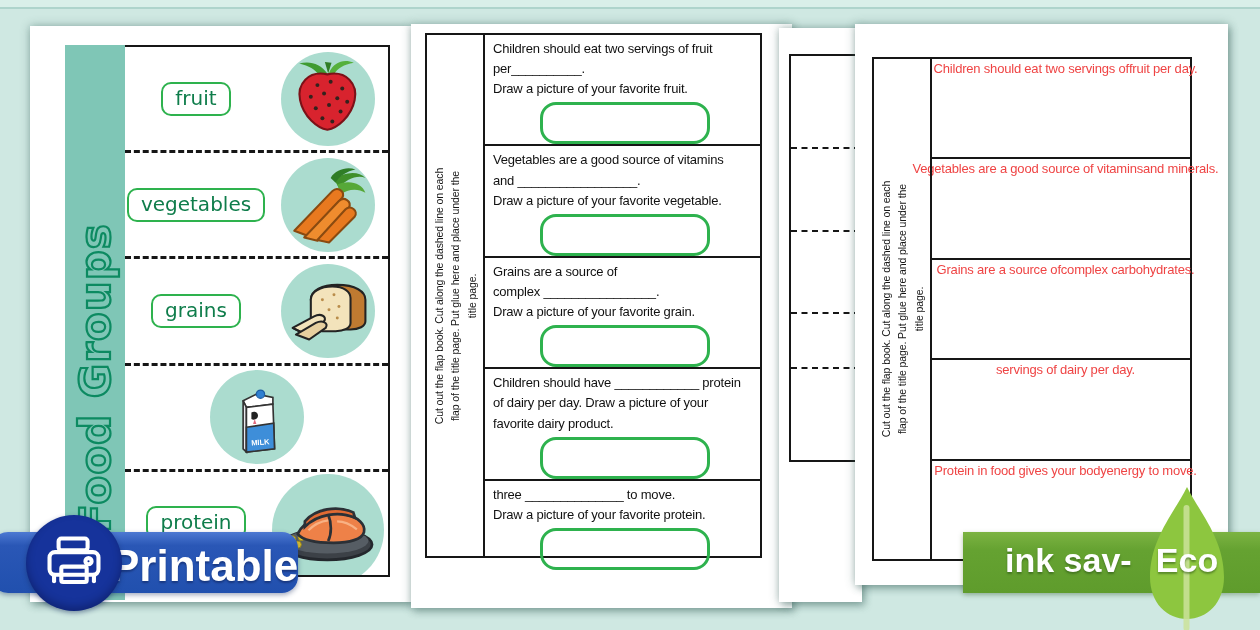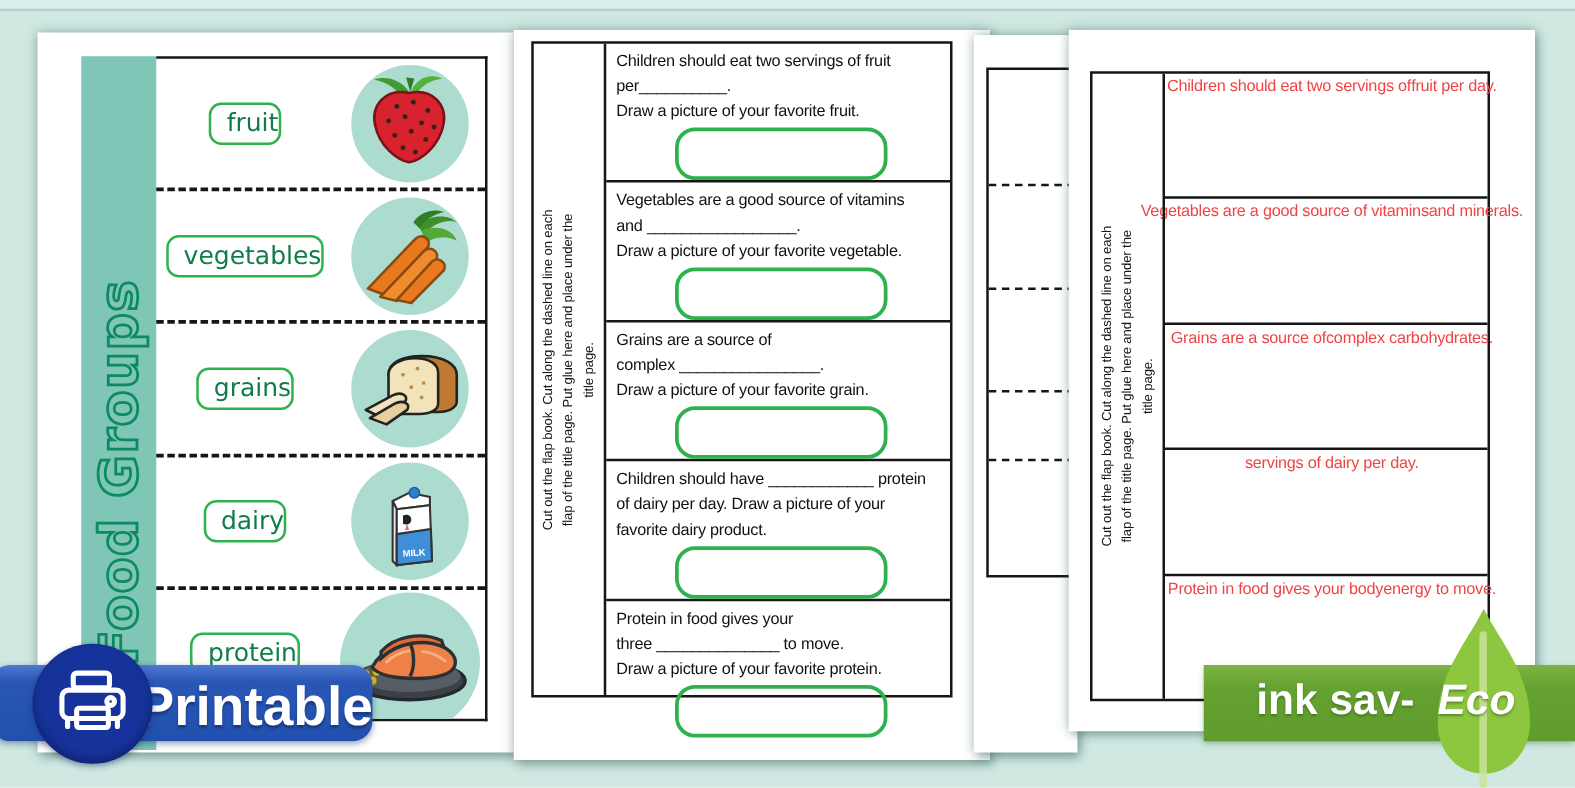--- a/index.html
+++ b/index.html
@@ -27,21 +27,21 @@
   .flapbox{
     position:absolute; border:2.5px solid #161616; border-left:none;
     display:flex; flex-direction:column;
   }
   .flap{flex:1; display:flex; align-items:center; overflow:hidden; position:relative;}
   .flap:not(:last-child){border-bottom:3px dashed #161616;}
   .flap-label-zone{width:142px; display:flex; justify-content:center;}
   .flap-circle-zone{flex:1; display:flex; justify-content:center; align-items:center;}
   .pill{
     background:#fff; border:2.5px solid #2eb24e; border-radius:10px;
-    padding:2px 0 4px 12px; color:#0f7d4b; font-size:20px;
+    padding:2px 12px 4px 12px; color:#0f7d4b; font-size:20px;
     font-family:"DejaVu Sans", sans-serif;
   }
   .circle{
     width:94px; height:94px; border-radius:50%; background:#abdccf;
     display:flex; align-items:center; justify-content:center;
   }
   .circle.big{width:112px;height:112px;margin-bottom:-14px;}
   .circle svg{width:88%;height:88%;}
   
   .sheetbox{position:absolute; border:2.5px solid #161616; display:flex;}
@@ -85,22 +85,22 @@
     position:absolute; left:963px; top:532px; width:297px; height:61px;
     background:linear-gradient(180deg,#7cb342 0%, #65a231 30%, #5f9c2c 100%);
     box-shadow:0 2px 5px rgba(40,80,20,.35);
   }
   .eco-banner-label{
     position:absolute; left:42px; top:9px; color:#fff; font-weight:bold; font-size:34px;
     text-shadow:0 2px 2px rgba(40,80,20,.5);
   }
   .eco-leaf{position:absolute; left:1150px; top:485px; width:74px; height:146px;}
   .eco-leaf-label{
-    position:absolute; left:1150px; top:541px; width:74px; 
-    color:#fff; font-weight:bold; font-size:34px; text-shadow:0 2px 2px rgba(40,80,20,.5);font-style:italic;
+    position:absolute; left:1150px; top:541px; width:74px; text-align:center;
+    color:#fff; font-weight:bold; font-size:34px; text-shadow:0 2px 2px rgba(40,80,20,.5);
   }
 </style>
 </head>
 <body>
 
 <div class="stage">
   <div class="top-strip"></div>
 
   <div class="paper" style="left:30px;top:26px;width:381px;height:576px;z-index:1;">
     <div class="band" style="left:35px;top:19px;width:60px;height:555px;">
@@ -175,23 +175,20 @@
                 </g>
               <path d="M8 70 L34 56 C42 52 50 56 46 62 L24 78 Z" fill="#f3e3bb" stroke="#232323" stroke-width="2.5" stroke-linejoin="round"></path>
               <path d="M8 70 L24 78 L46 62" fill="none" stroke="#232323" stroke-width="2.5"></path>
               <path d="M12 78 L36 64 C44 60 52 64 48 70 L28 84 Z" fill="#e7cf9f" stroke="#232323" stroke-width="2.5" stroke-linejoin="round"></path>
             </svg>
           </div>
         </div>
       </div>
 
       <div class="flap">
-        <div class="flap-label-zone">
-          <span class="pill">dairy</span>
-        </div>
         <div class="flap-circle-zone">
           <div class="circle">
             <svg viewBox="0 0 100 100">
               <path d="M34 30 L50 22 L70 26 L70 34 L38 38 Z" fill="#ffffff" stroke="#333" stroke-width="2"></path>
               <circle cx="55" cy="22" r="5" fill="#2f7fd1" stroke="#1d5ea3" stroke-width="1.5"></circle>
               <path d="M34 30 L38 38 L38 92 L34 88 Z" fill="#e8e8ee" stroke="#333" stroke-width="2"></path>
               <path d="M38 38 L70 34 L72 88 L38 92 Z" fill="#ffffff" stroke="#333" stroke-width="2"></path>
               <path d="M38 62 L71 57 L72 88 L38 92 Z" fill="#3e8ed9" stroke="#333" stroke-width="2"></path>
               <path d="M44 44 C48 42 52 44 52 48 C52 52 47 54 44 52 Z" fill="#222"></path>
               <path d="M48 52 L50 58 L46 58 Z" fill="#e06a7e"></path>
@@ -259,21 +256,20 @@
           <div class="ws-line">Draw a picture of your favorite grain.</div>
           <div class="draw-box"></div>
         </div>
         <div class="ws-row">
           <div class="ws-line">Children should have ____________ protein</div>
           <div class="ws-line">of dairy per day. Draw a picture of your</div>
           <div class="ws-line">favorite dairy product.</div>
           <div class="draw-box"></div>
         </div>
         <div class="ws-row">
-          <div class="ws-line">Protein in food gives your</div>
           <div class="ws-line">three ______________ to move.</div>
           <div class="ws-line">Draw a picture of your favorite protein.</div>
           <div class="draw-box"></div>
         </div>
       </div>
     </div>
   </div>
 
   <div class="paper" style="left:779px;top:28px;width:83px;height:574px;z-index:3;overflow:hidden;">
     <div class="sliver-box" style="left:10px;top:26px;width:90px;height:404px;">

